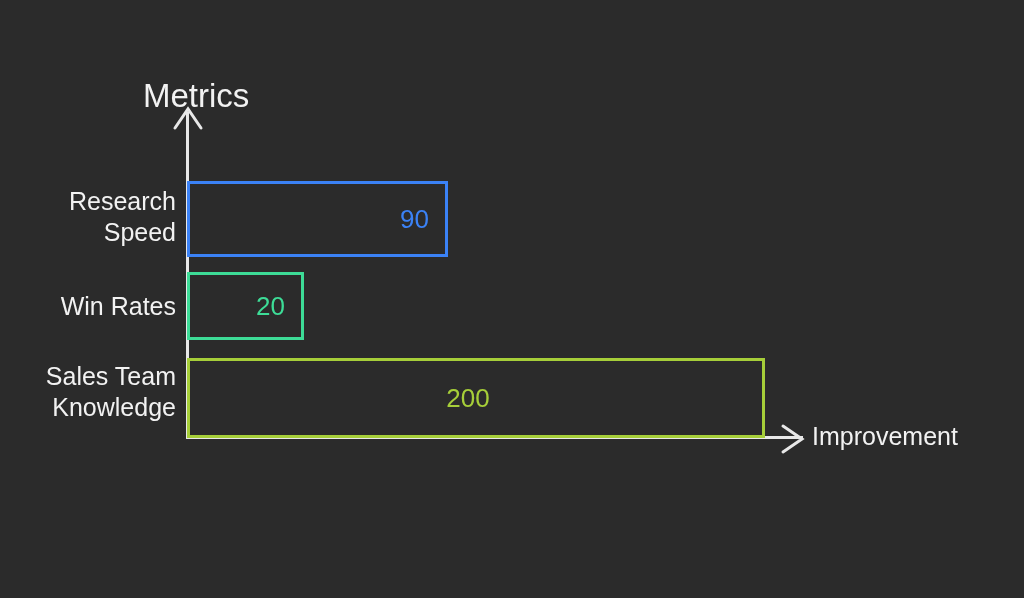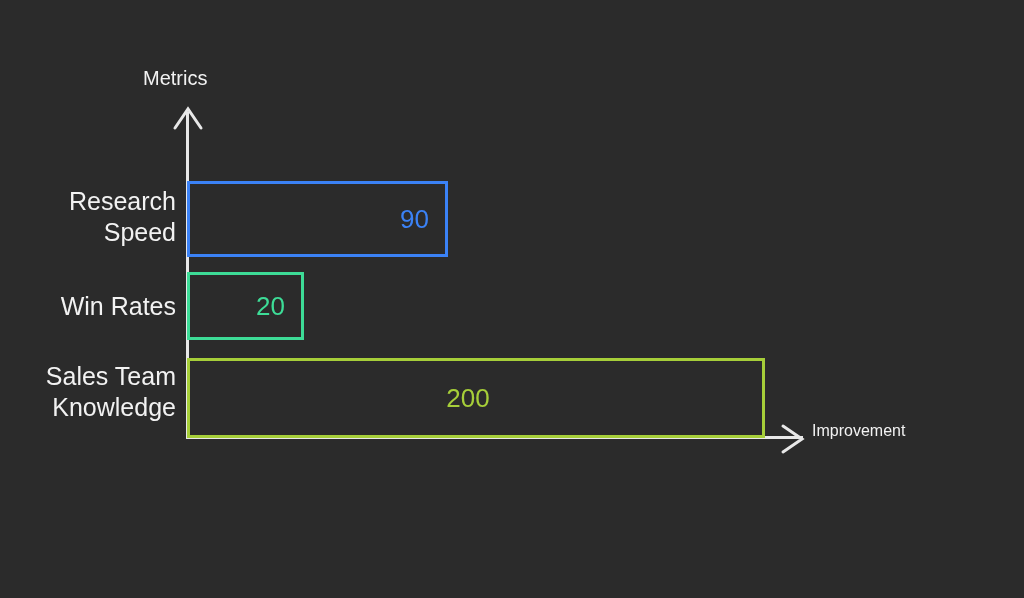--- a/index.html
+++ b/index.html
@@ -53,31 +53,31 @@
     top: 423px;
     width: 26px;
     height: 32px;
   }
   .arrow-head svg { display: block; }
 
   
   #y-axis-title {
     position: absolute;
     left: 143px;
-    top: 66px;
-    font-size: 20px;
+    top: 76px;
+    font-size: 33px;
     color: #f2f2f2;
     white-space: nowrap;
     line-height: 1.2;
   }
   #x-axis-title {
     position: absolute;
     left: 812px;
     top: 421px;
-    font-size: 16px;
+    font-size: 25px;
     color: #f2f2f2;
     white-space: nowrap;
     line-height: 1.2;
   }
 
   
   #chart-title {
     position: absolute;
     left: 187px;
     top: 466px;

